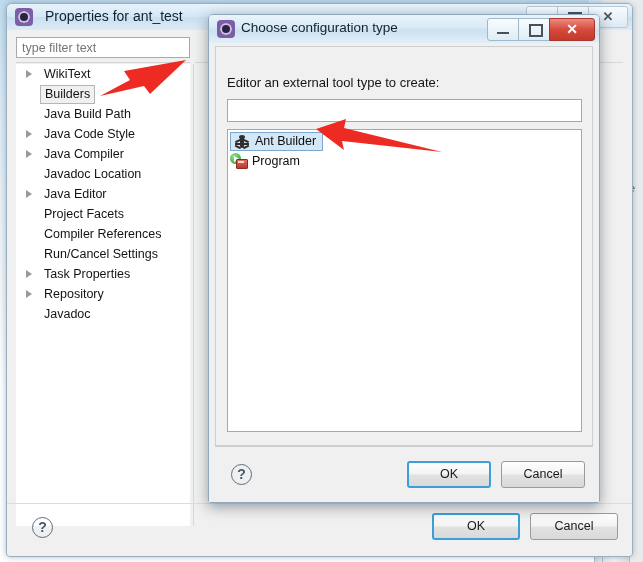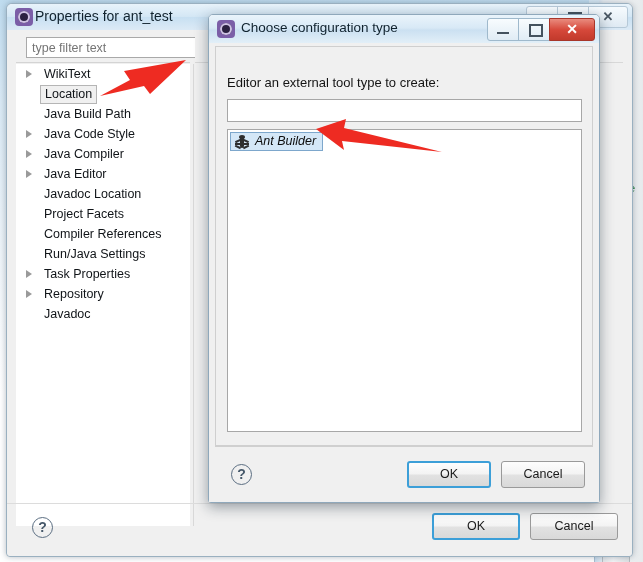--- a/index.html
+++ b/index.html
@@ -66,21 +66,21 @@
     border-radius: 6px 6px 4px 4px;
     box-shadow: 0 0 6px rgba(40,60,80,0.35);
   }
   .win-titlebar {
     position: absolute; left: 0; top: 0; right: 0; height: 26px;
     background: linear-gradient(180deg,#e8f3fb 0%, #d4e7f5 48%, #c8e0f2 52%, #dceaf6 100%);
     border-radius: 5px 5px 0 0;
     border-bottom: 1px solid #b9cfe0;
   }
   .win-title {
-    position: absolute; left: 28px; top: 4px;
+    position: absolute; left: 38px; top: 4px;
     font-size: 14px; color: #10222e;
     white-space: nowrap;
   }
   .app-icon {
     position: absolute; width: 18px; height: 18px;
     border-radius: 4px;
     background: #7b5ea7;
     box-sizing: border-box;
   }
   .app-icon::after {
@@ -112,21 +112,20 @@
     border-radius: 0 0 4px 4px;
   }
 
   
   .filter-box {
     position: absolute; left: 9px; top: 7px;
     width: 174px; height: 21px;
     background: #ffffff;
     border: 1px solid #a9a9a9;
     box-sizing: border-box;
-    margin-left: 10px;
   }
 
   
   .tree-panel {
     position: absolute; left: 9px; top: 34px;
     width: 174px; height: 462px;
     background: #ffffff;
     border: none;
     overflow: hidden;
   }
@@ -365,53 +364,53 @@
 
       <div class="tree-divider"></div>
 
       <div class="tree-panel">
         <div class="tree-item has-children">
           <span class="twisty"></span>
           <span class="tree-label">WikiText</span>
         </div>
         <div class="tree-item selected">
           <span class="twisty"></span>
-          <span class="tree-label">Location</span>
+          <span class="tree-label">Builders</span>
         </div>
         <div class="tree-item">
           <span class="twisty"></span>
           <span class="tree-label">Java Build Path</span>
         </div>
         <div class="tree-item has-children">
           <span class="twisty"></span>
           <span class="tree-label">Java Code Style</span>
         </div>
         <div class="tree-item has-children">
           <span class="twisty"></span>
           <span class="tree-label">Java Compiler</span>
         </div>
+        <div class="tree-item">
+          <span class="twisty"></span>
+          <span class="tree-label">Javadoc Location</span>
+        </div>
         <div class="tree-item has-children">
           <span class="twisty"></span>
           <span class="tree-label">Java Editor</span>
         </div>
         <div class="tree-item">
           <span class="twisty"></span>
-          <span class="tree-label">Javadoc Location</span>
+          <span class="tree-label">Project Facets</span>
         </div>
         <div class="tree-item">
           <span class="twisty"></span>
-          <span class="tree-label">Project Facets</span>
+          <span class="tree-label">Compiler References</span>
         </div>
         <div class="tree-item">
           <span class="twisty"></span>
-          <span class="tree-label">Compiler References</span>
-        </div>
-        <div class="tree-item">
-          <span class="twisty"></span>
-          <span class="tree-label">Run/Java Settings</span>
+          <span class="tree-label">Run/Cancel Settings</span>
         </div>
         <div class="tree-item has-children">
           <span class="twisty"></span>
           <span class="tree-label">Task Properties</span>
         </div>
         <div class="tree-item has-children">
           <span class="twisty"></span>
           <span class="tree-label">Repository</span>
         </div>
         <div class="tree-item">
@@ -450,35 +449,42 @@
     </div>
 
     <div class="dlg-body">
       <div class="dlg-inner-border"></div>
 
       <div class="dlg-prompt">Editor an external tool type to create:</div>
 
       <input class="dlg-input" style="outline: none; font-family: &quot;Liberation Sans&quot;, sans-serif; font-size: 12.5px; padding-left: 5px;" placeholder="">
 
       <div class="dlg-list">
-        <div style="padding:1px 0 0 1px;font-style:italic;">
+        <div style="padding:1px 0 0 1px;">
           <div class="list-row selected">
             <span class="ant-icon">
               <span class="ant-head"></span>
               <span class="ant-body"></span>
               <span class="ant-leg" style="left:1px; top:5px; transform:rotate(-25deg);"></span>
               <span class="ant-leg" style="left:9px; top:5px; transform:rotate(25deg);"></span>
               <span class="ant-leg" style="left:1px; top:8px;"></span>
               <span class="ant-leg" style="left:9px; top:8px;"></span>
               <span class="ant-leg" style="left:1px; top:11px; transform:rotate(25deg);"></span>
               <span class="ant-leg" style="left:9px; top:11px; transform:rotate(-25deg);"></span>
             </span>
             <span>Ant Builder</span>
           </div>
         </div>
+        <div class="list-row">
+          <span class="prog-icon">
+            <span class="prog-play"></span>
+            <span class="prog-box"></span>
+          </span>
+          <span>Program</span>
+        </div>
       </div>
 
       <div class="dlg-footer-sep"></div>
       <div class="help-icon help-dlg">?</div>
       <div class="btn btn-ok-dlg focused">OK</div>
       <div class="btn btn-cancel-dlg">Cancel</div>
     </div>
   </div>
 
   <svg class="arrow-svg" style="left:90px; top:58px;" width="120" height="52">

